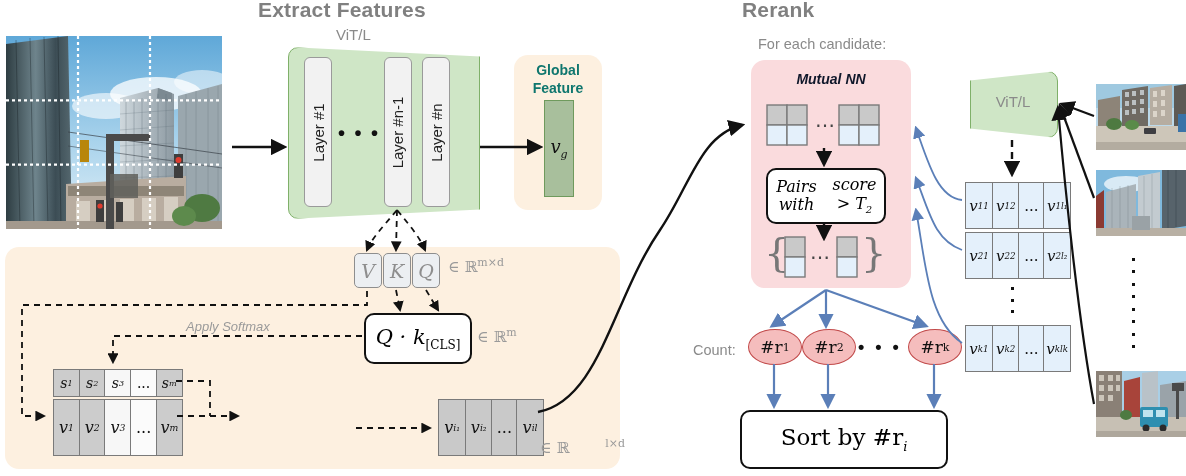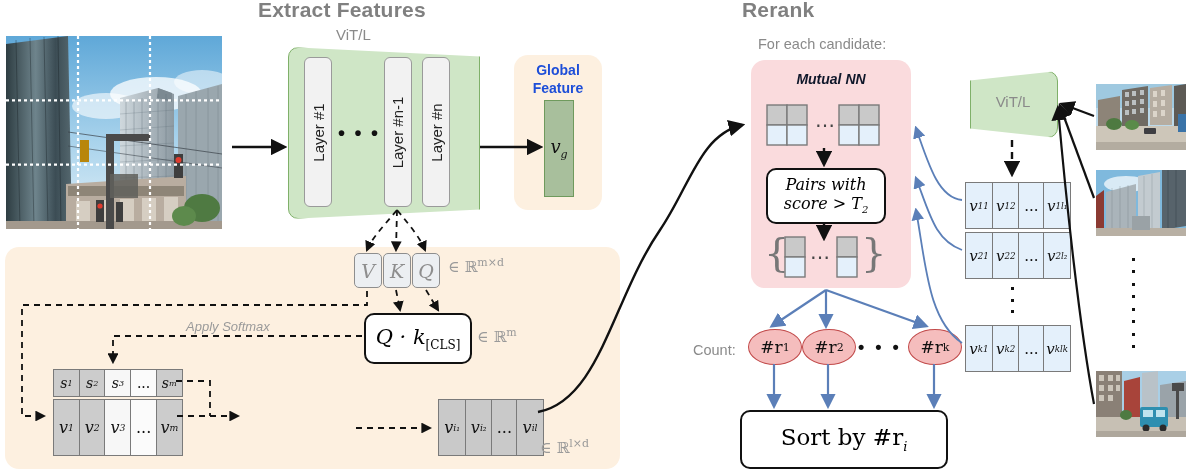--- a/index.html
+++ b/index.html
@@ -39,21 +39,21 @@
   .layerbox span{
     transform:rotate(-90deg);white-space:nowrap;font-size:15px;color:#222;
     font-family:"Liberation Sans",sans-serif;
   }
 
   .dots3{letter-spacing:2px;font-weight:bold;font-size:20px;color:#111;}
 
   
   .rbox{
     position:absolute;background:#fff;border:2px solid #111;border-radius:10px;
-    display:flex;flex-direction:column;align-items:center;justify-content:center;
+    display:flex;align-items:center;justify-content:center;
     text-align:center;line-height:1.15;
   }
 
   
   .strip{position:absolute;display:flex;}
   .cell{
     border:1.3px solid #7a7a7a;margin-right:-1.3px;
     display:flex;align-items:center;justify-content:center;
     font-family:"DejaVu Serif",serif;font-style:italic;color:#111;
   }
@@ -193,21 +193,21 @@
   </div>
   <div class="abs dots3" style="left:338px;top:122px;">• • •</div>
   <div class="layerbox" style="left:384px;top:57px;width:26px;height:148px;">
     <span>Layer #n-1</span>
   </div>
   <div class="layerbox" style="left:422px;top:57px;width:26px;height:148px;">
     <span>Layer #n</span>
   </div>
 
   <div class="abs beige" style="left:514px;top:55px;width:88px;height:155px;"></div>
-  <div class="abs" style="left:514px;top:62px;width:88px;text-align:center;color:#1d4ed8;font-weight:bold;font-size:14px;line-height:1.25;">
+  <div class="abs" style="left:514px;top:62px;width:88px;text-align:center;color:#0f766e;font-weight:bold;font-size:14px;line-height:1.25;">
     <div>Global</div>
     <div>Feature</div>
   </div>
   <div class="abs" style="left:544px;top:100px;width:28px;height:95px;background:#a8bf9c;border:1.6px solid #6f9a5d;
               display:flex;align-items:center;justify-content:center;">
     <span class="math" style="font-size:18px;color:#111;">
       <span>v</span><sub style="font-size:11px;">g</sub>
     </span>
   </div>
 
@@ -287,21 +287,21 @@
         <span>v</span>
         <sub style="font-size: 9.28px;">i₂</sub>
       </div>
       <div class="cell" style="width: 24px; height: 55px; background: rgb(201, 201, 201); font-size: 16px; font-style: normal;">...</div>
       <div class="cell" style="width: 26px; height: 55px; background: rgb(201, 201, 201); font-size: 16px;">
         <span>v</span>
         <sub style="font-size: 9.28px;">il</sub>
       </div>
     </div>
   <div class="abs setmem" style="left:540px;top:437px;">
-    <span>∈ ℝ</span><sup style="font-size:11px;">l×d</sup>
+    <span>∈ ℝ</span><sup style="font-size:11px;margin-left:36px;">l×d</sup>
   </div>
 
   <div class="abs sub" style="left:758px;top:36px;">For each candidate:</div>
 
   <div class="abs pink" style="left:751px;top:60px;width:160px;height:228px;"></div>
   <div class="abs mutual-ttl" style="left:751px;top:71px;width:160px;text-align:center;">Mutual NN</div>
 
   <div class="abs" style="left:766px;top:104px;">
     <svg width="42" height="42">
       <rect x="1" y="1" width="20" height="20" fill="#c9c9c9" stroke="#7a7a7a" stroke-width="1.4"></rect>

